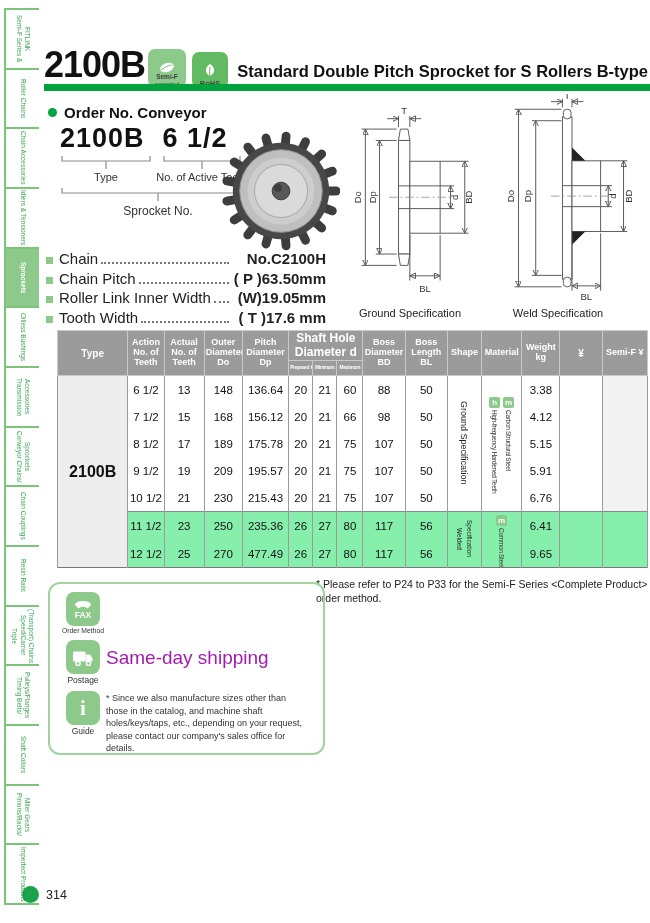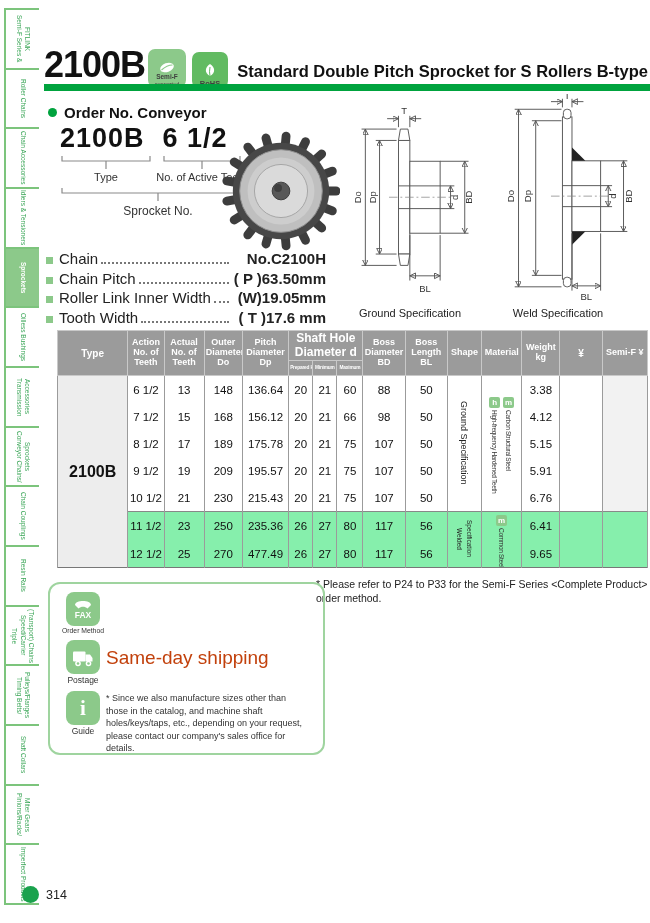--- a/index.html
+++ b/index.html
@@ -93,21 +93,21 @@
   #order-box{position:absolute;left:48px;top:582px;width:277px;height:173px;border:2.5px solid #9fd49f;
              border-radius:12px;box-sizing:border-box;padding:8px 8px 4px 10px;}
   .obox-row{display:flex;align-items:flex-start;margin-bottom:6px;}
   .obox-icon-wrap{width:46px;flex:none;text-align:center;}
   .obox-icon{width:34px;height:34px;margin:0 auto;background:#8cc98a;border-radius:8px;
              display:flex;align-items:center;justify-content:center;color:#fff;}
   .obox-caption{font-size:6.8px;color:#333;margin-top:1px;white-space:nowrap;}
   .sprocket-box{display:inline-block;border:1.5px solid #999;padding:3px 16px;font-size:13px;background:#fff;}
   .and-q{font-size:13px;margin-left:6px;}
   .row1-content{margin-top:4px;}
-  .sameday{font-size:19px;color:#c2410c;margin-top:7px;}
+  .sameday{font-size:19px;color:#a21caf;margin-top:7px;}
   .guide-note{font-size:9px;line-height:1.4;color:#333;width:204px;text-align:left;margin-top:1px;}
   .guide-i{font-family:"Liberation Serif",serif;font-weight:bold;font-size:21px;}
 
   
   #page-dot{position:absolute;left:22px;top:886px;width:17px;height:17px;border-radius:50%;background:#1aa24d;}
   #page-num{position:absolute;left:46px;top:888px;font-size:12.5px;color:#222;}
 </style>
 </head>
 <body>
 

